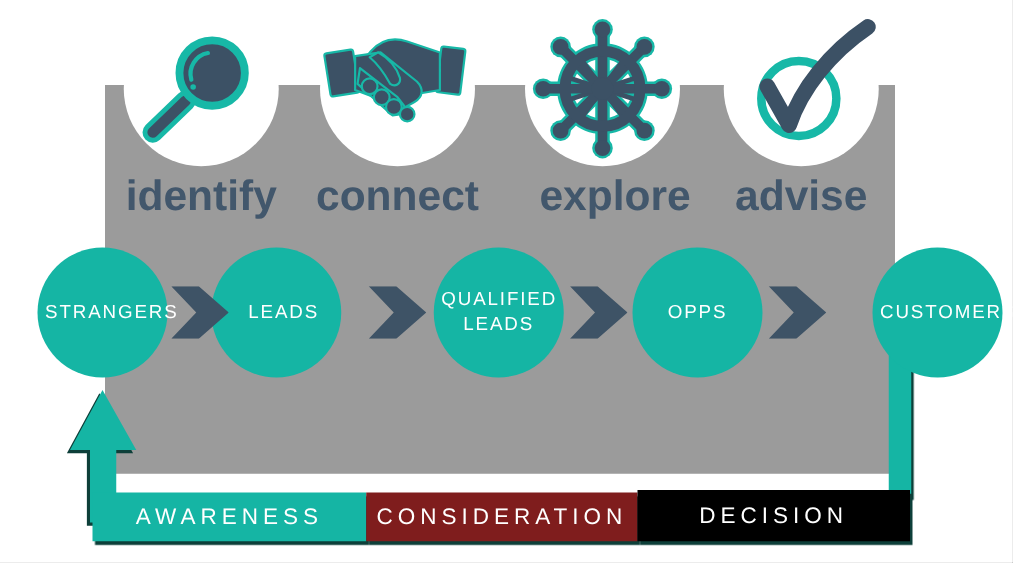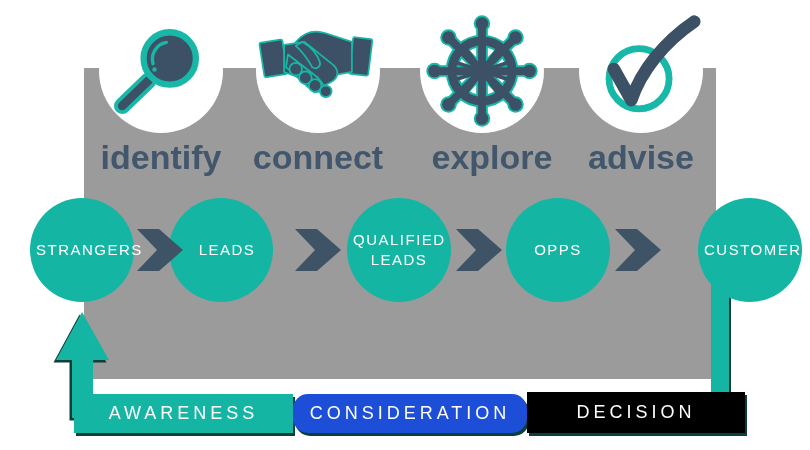--- a/index.html
+++ b/index.html
@@ -37,21 +37,21 @@
   
   .bars-row{
     position:absolute;left:74px;top:394px;height:39px;display:flex;z-index:3;
     filter:drop-shadow(2px 3px 0 #0d3f39);
   }
   .bar{
     height:39px;display:flex;align-items:center;justify-content:center;
     color:#ffffff;font-size:18px;letter-spacing:4px;
   }
   .bar-awareness{width:219px;background:#15b5a4;}
-  .bar-consideration{width:234px;background:#1d4ed8;border-radius:15px;}
+  .bar-consideration{width:217px;background:#7f1d1d;}
   .bar-decision{width:218px;background:#000000;margin-top:-2px;height:41px;}
   
   .loop-up-arrow{position:absolute;left:44px;top:304px;z-index:3;}
   .loop-down-bar{
     position:absolute;left:711px;top:260px;width:18px;height:138px;
     background:#15b5a4;z-index:2;
     filter:drop-shadow(2px 2px 0 #0d3f39);
   }
 </style>
 </head>

